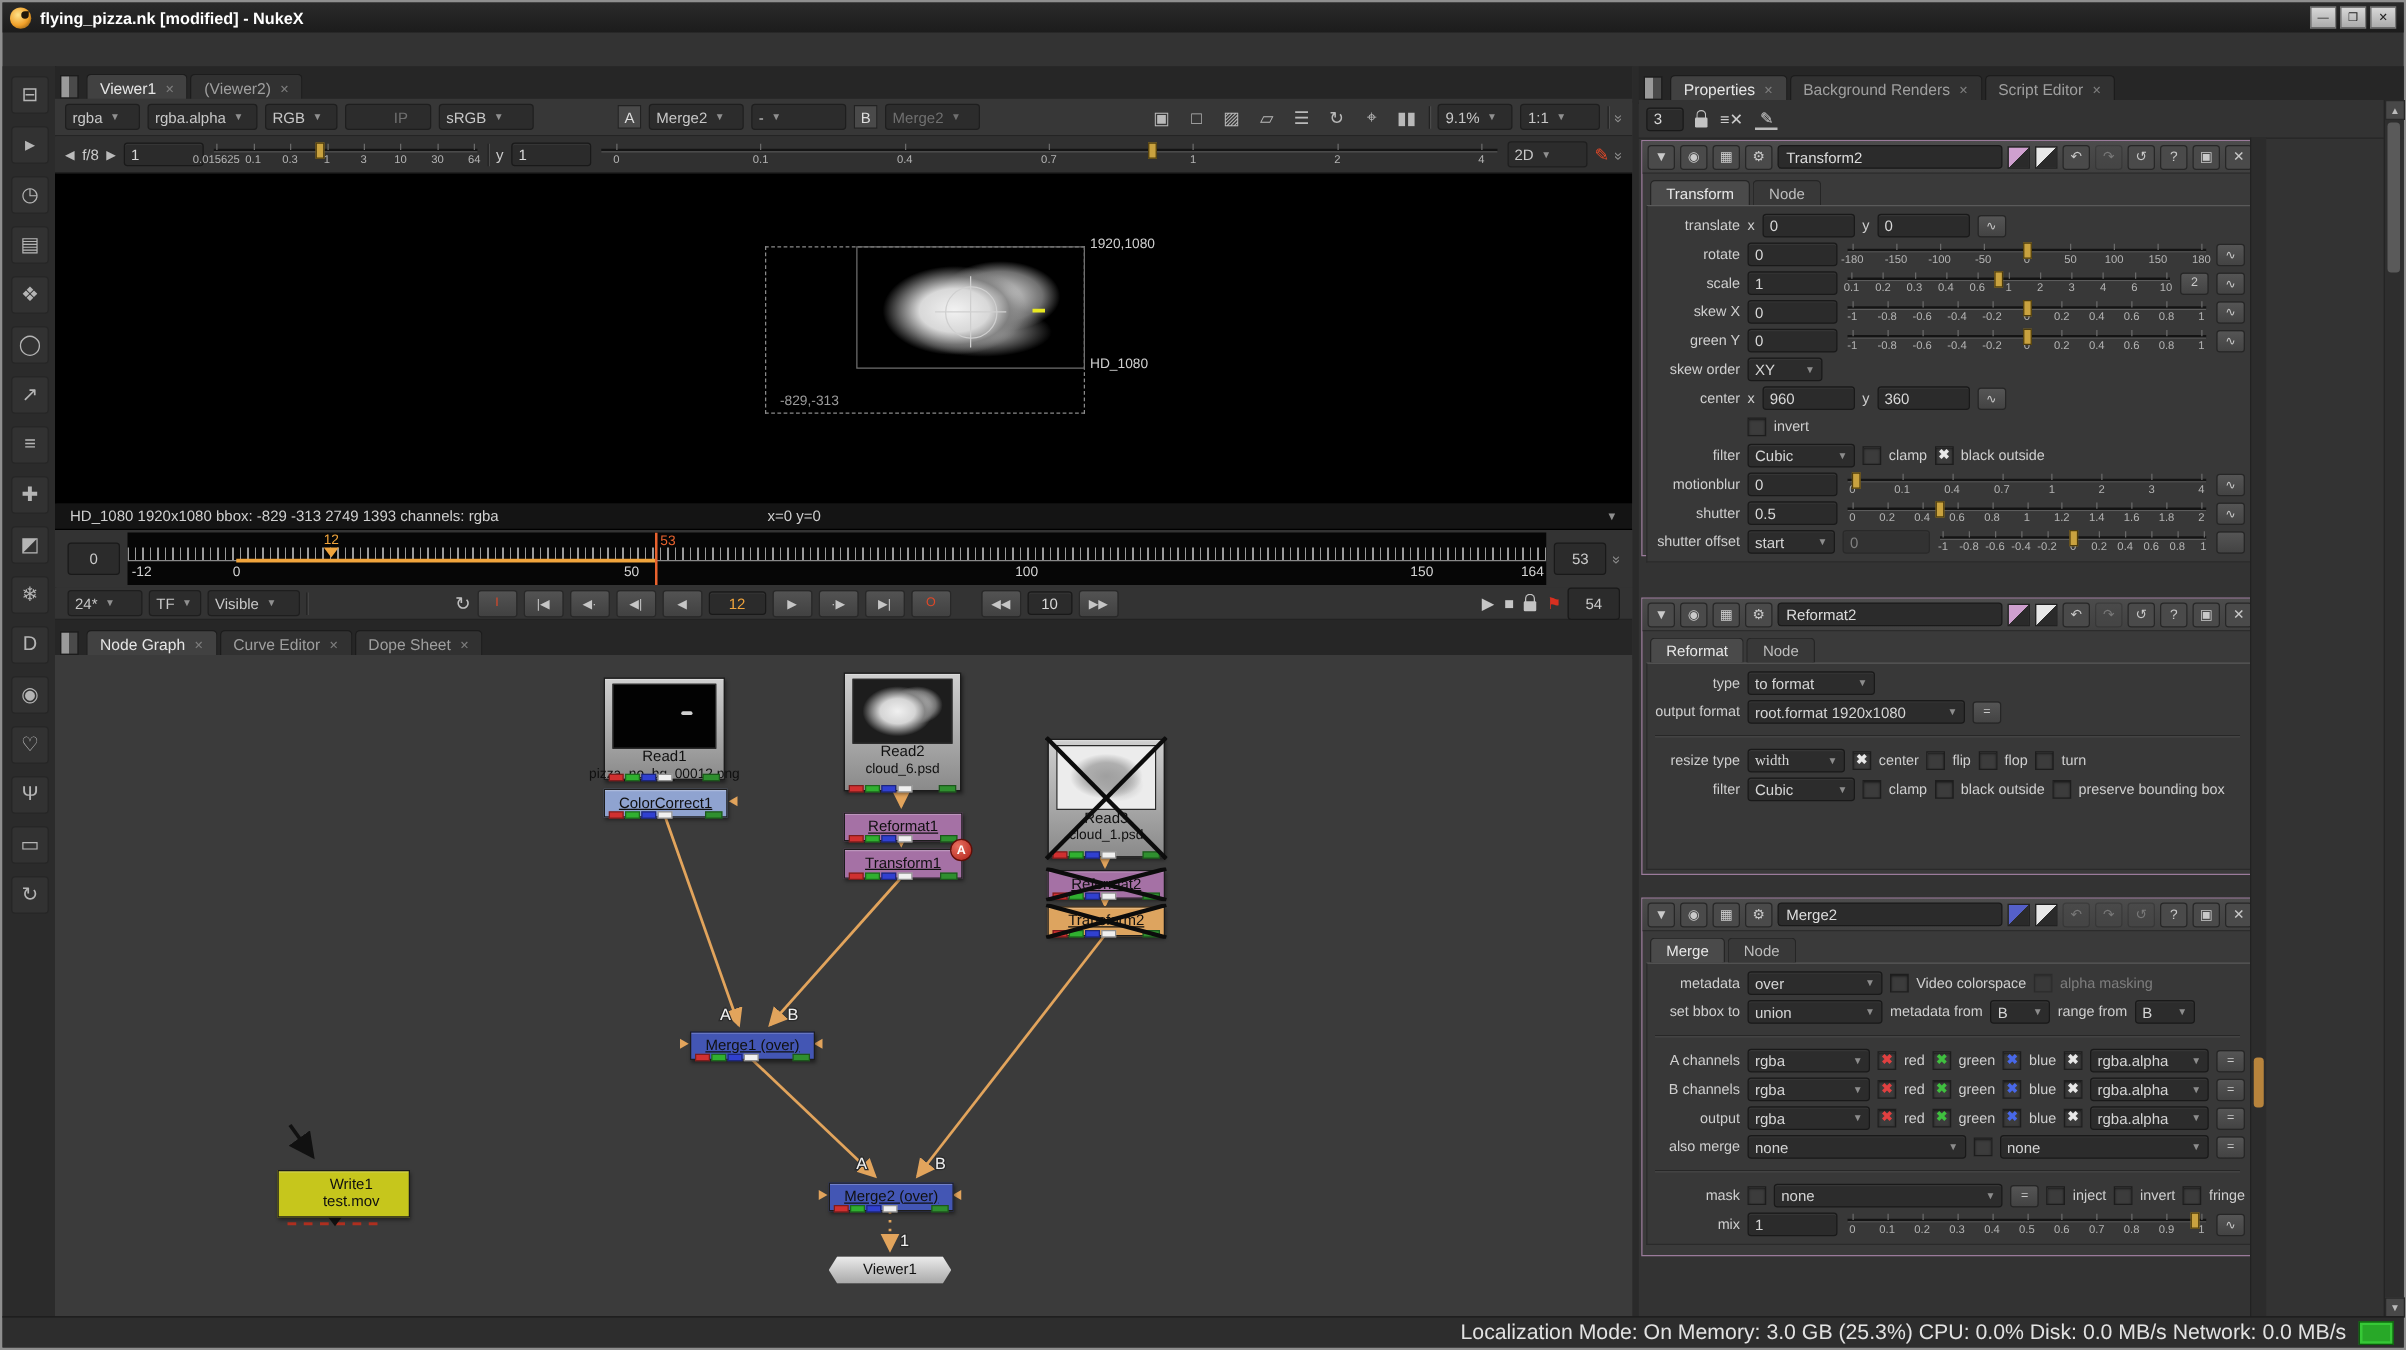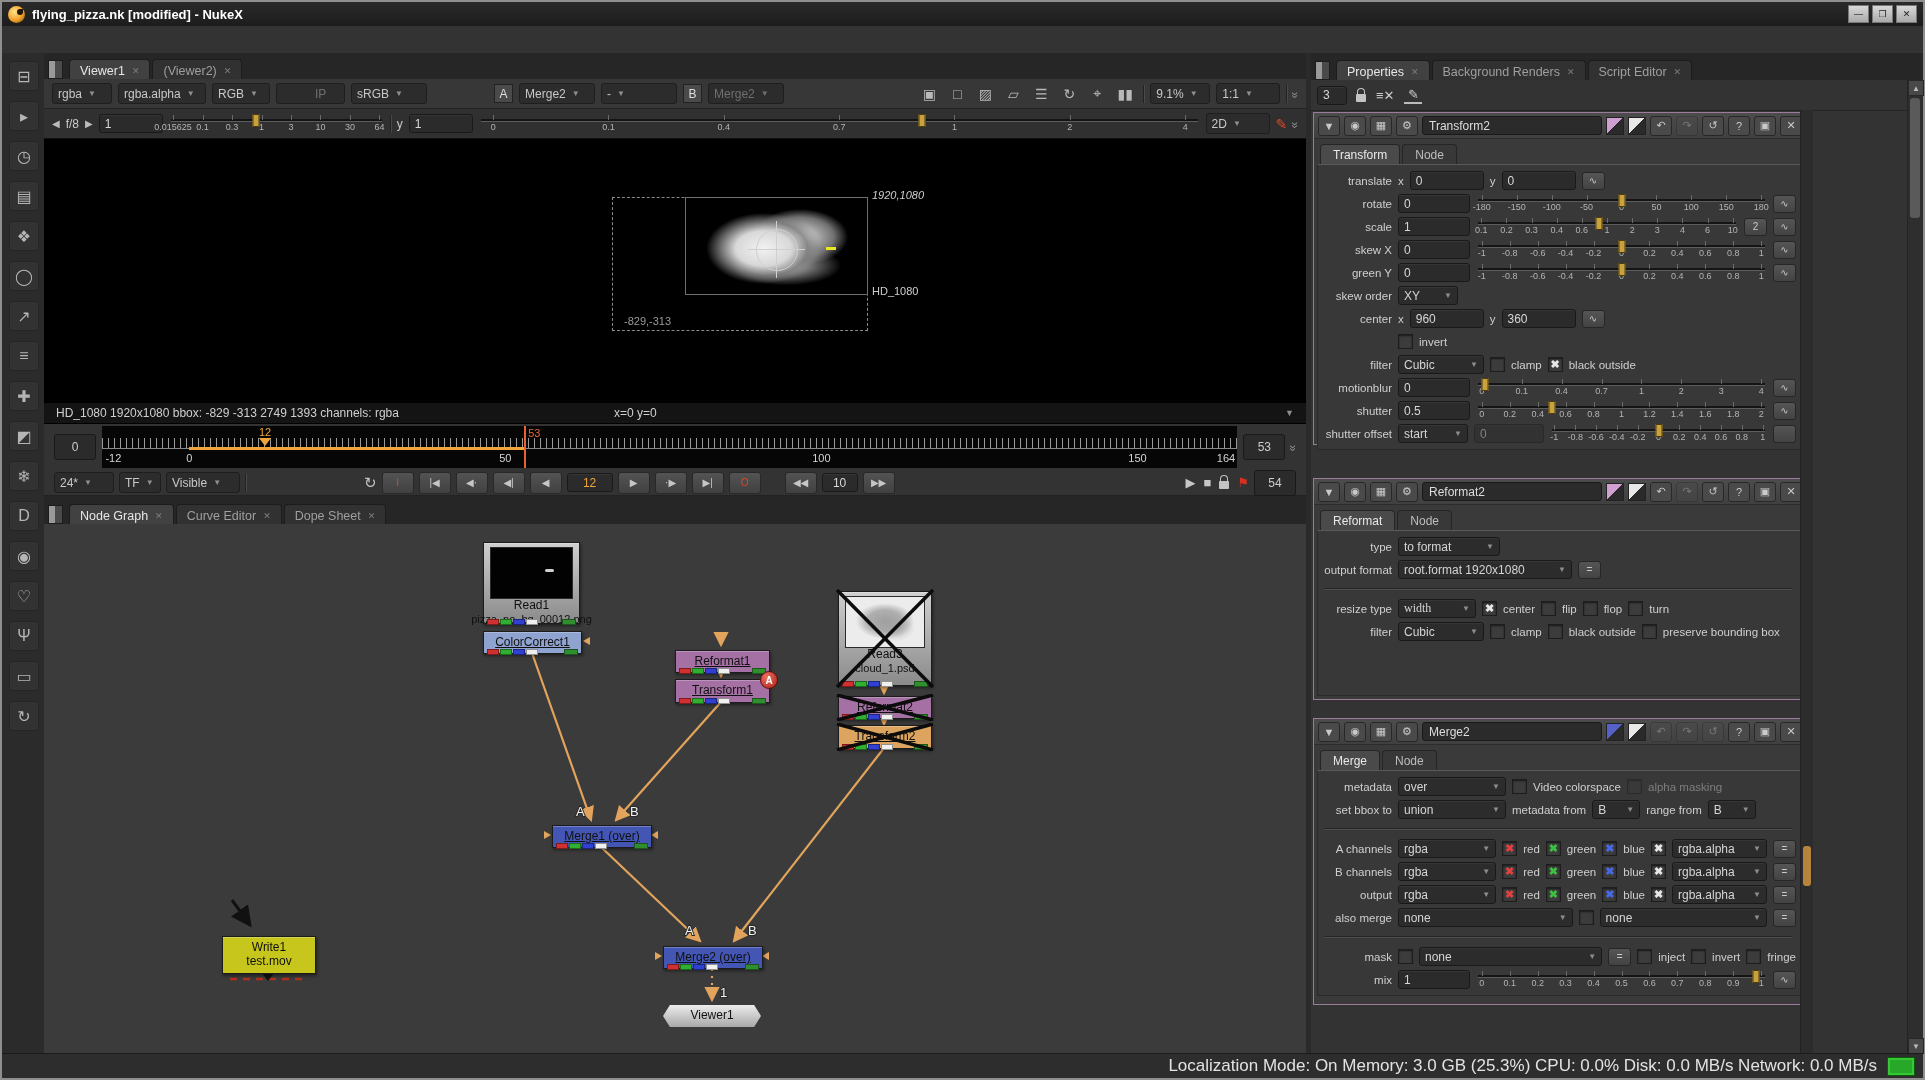--- a/index.html
+++ b/index.html
@@ -89,21 +89,21 @@
   .node.read .thumb{width:calc(100% - 14px);margin-top:4px;height:50px;border:1px solid #2a2a2a;flex:none;}
   .thumb-pizza{background:#020202;position:relative;}
   .thumb-pizza::after{content:'';position:absolute;right:22%;top:42%;width:9px;height:3px;background:#cfcfcf;border-radius:2px;}
   .thumb-cloud{background:#1d1d1d;background-image:
      radial-gradient(closest-side at 45% 50%,#f0f0f0,#d5d5d5 40%,rgba(130,130,130,.85) 62%,rgba(20,20,20,0) 80%),
      radial-gradient(closest-side at 65% 40%,#e8e8e8,rgba(150,150,150,.7) 55%,rgba(20,20,20,0) 75%);}
   .thumb-cloudfaint{background:#ececec;background-image:
      radial-gradient(closest-side at 50% 48%,#9f9f9f,rgba(160,160,160,.8) 45%,rgba(236,236,236,0) 75%),
      radial-gradient(closest-side at 62% 62%,#b5b5b5,rgba(236,236,236,0) 70%);}
   .node.viewer{background:linear-gradient(#ececec,#a8a8a8);clip-path:polygon(7% 0,93% 0,100% 50%,93% 100%,7% 100%,0 50%);border:none;box-shadow:none;outline:1px solid #1c1c1c;}
-  .node.write{background:#c6c61c;flex-direction:column;}
+  .node.write{background:#c6c61c;flex-direction:column;padding-left:12px;}
   .stripes{position:absolute;left:3px;bottom:-2px;display:flex;gap:1px;}
   .stripes i{width:10px;height:4px;display:block;border:1px solid rgba(0,0,0,.4);}
   .rstripe{position:absolute;right:3px;bottom:-2px;width:12px;height:4px;background:#2f8f2f;border:1px solid rgba(0,0,0,.4);}
   .xover{position:absolute;left:-3px;top:-3px;pointer-events:none;}
   .badge{position:absolute;right:-9px;top:-9px;width:16px;height:16px;border-radius:50%;background:radial-gradient(circle at 35% 30%,#e87060,#b02018);color:#fff;font-size:10px;font-weight:bold;display:flex;align-items:center;justify-content:center;border:1px solid #5e0e08;}
   .edgelabel{fill:#f2f2f2;font-size:13px;font-family:"Liberation Sans",sans-serif;paint-order:stroke;stroke:#2a2a2a;stroke-width:2px;}
   
   #dock{left:1306px;top:53px;width:617px;bottom:26px;background:#333;border-left:5px solid #2a2a2a;box-sizing:border-box;}
   #ptabs{height:27px;}
   #ptoolbar{position:absolute;left:0;top:27px;right:0;height:30px;background:#333;border-bottom:1px solid #262626;display:flex;align-items:center;gap:9px;padding:0 6px;}
@@ -308,21 +308,21 @@
   </div>
 
   <div id="vimage" class="abs">
     <div id="bboxrect" class="abs"></div>
     <div id="fmtrect" class="abs"></div>
     <div id="cloudimg" class="abs"></div>
     <div id="xcirc" class="abs"></div>
     <div id="xh" class="abs xline"></div>
     <div id="xv" class="abs xline"></div>
     <div id="yhandle" class="abs"></div>
-    <span class="ovlabel" style="left:828px;top:50px;font-style:italic;">1920,1080</span>
+    <span class="ovlabel" style="left:828px;top:50px;">1920,1080</span>
     <span class="ovlabel" style="left:828px;top:146px;">HD_1080</span>
     <span class="ovlabel" style="left:580px;top:176px;color:#9a9a9a;">-829,-313</span>
   </div>
 
   <div id="vinfo" class="abs">
     <span>HD_1080 1920x1080  bbox: -829 -313 2749 1393 channels: rgba</span>
     <span style="margin-left:215px">x=0 y=0</span>
     <span style="margin-left:auto;color:#8f8f8f;font-size:9px;">▼</span>
   </div>
 
@@ -455,20 +455,32 @@
       <div class="node op" style="left: 439px; top: 107px; width: 97px; height: 21px; background: rgb(143, 163, 208);">
         <div class="nlabel">ColorCorrect1</div>
         <div class="stripes">
           <i style="background: rgb(208, 48, 48);"></i>
           <i style="background: rgb(48, 176, 48);"></i>
           <i style="background: rgb(48, 64, 208);"></i>
           <i style="background: rgb(240, 240, 240);"></i>
         </div>
         <div class="rstripe"></div>
       </div>
+      <div class="node read" style="left: 631px; top: 14px; width: 92px; height: 93px;">
+        <div class="thumb thumb-cloud"></div>
+        <div class="nlabel">Read2</div>
+        <div class="nlabel" style="font-size: 11px;">cloud_6.psd</div>
+        <div class="stripes">
+          <i style="background: rgb(208, 48, 48);"></i>
+          <i style="background: rgb(48, 176, 48);"></i>
+          <i style="background: rgb(48, 64, 208);"></i>
+          <i style="background: rgb(240, 240, 240);"></i>
+        </div>
+        <div class="rstripe"></div>
+      </div>
       <div class="node op" style="left: 631px; top: 126px; width: 93px; height: 21px; background: rgb(165, 113, 165);">
         <div class="nlabel">Reformat1</div>
         <div class="stripes">
           <i style="background: rgb(208, 48, 48);"></i>
           <i style="background: rgb(48, 176, 48);"></i>
           <i style="background: rgb(48, 64, 208);"></i>
           <i style="background: rgb(240, 240, 240);"></i>
         </div>
         <div class="rstripe"></div>
       </div>

